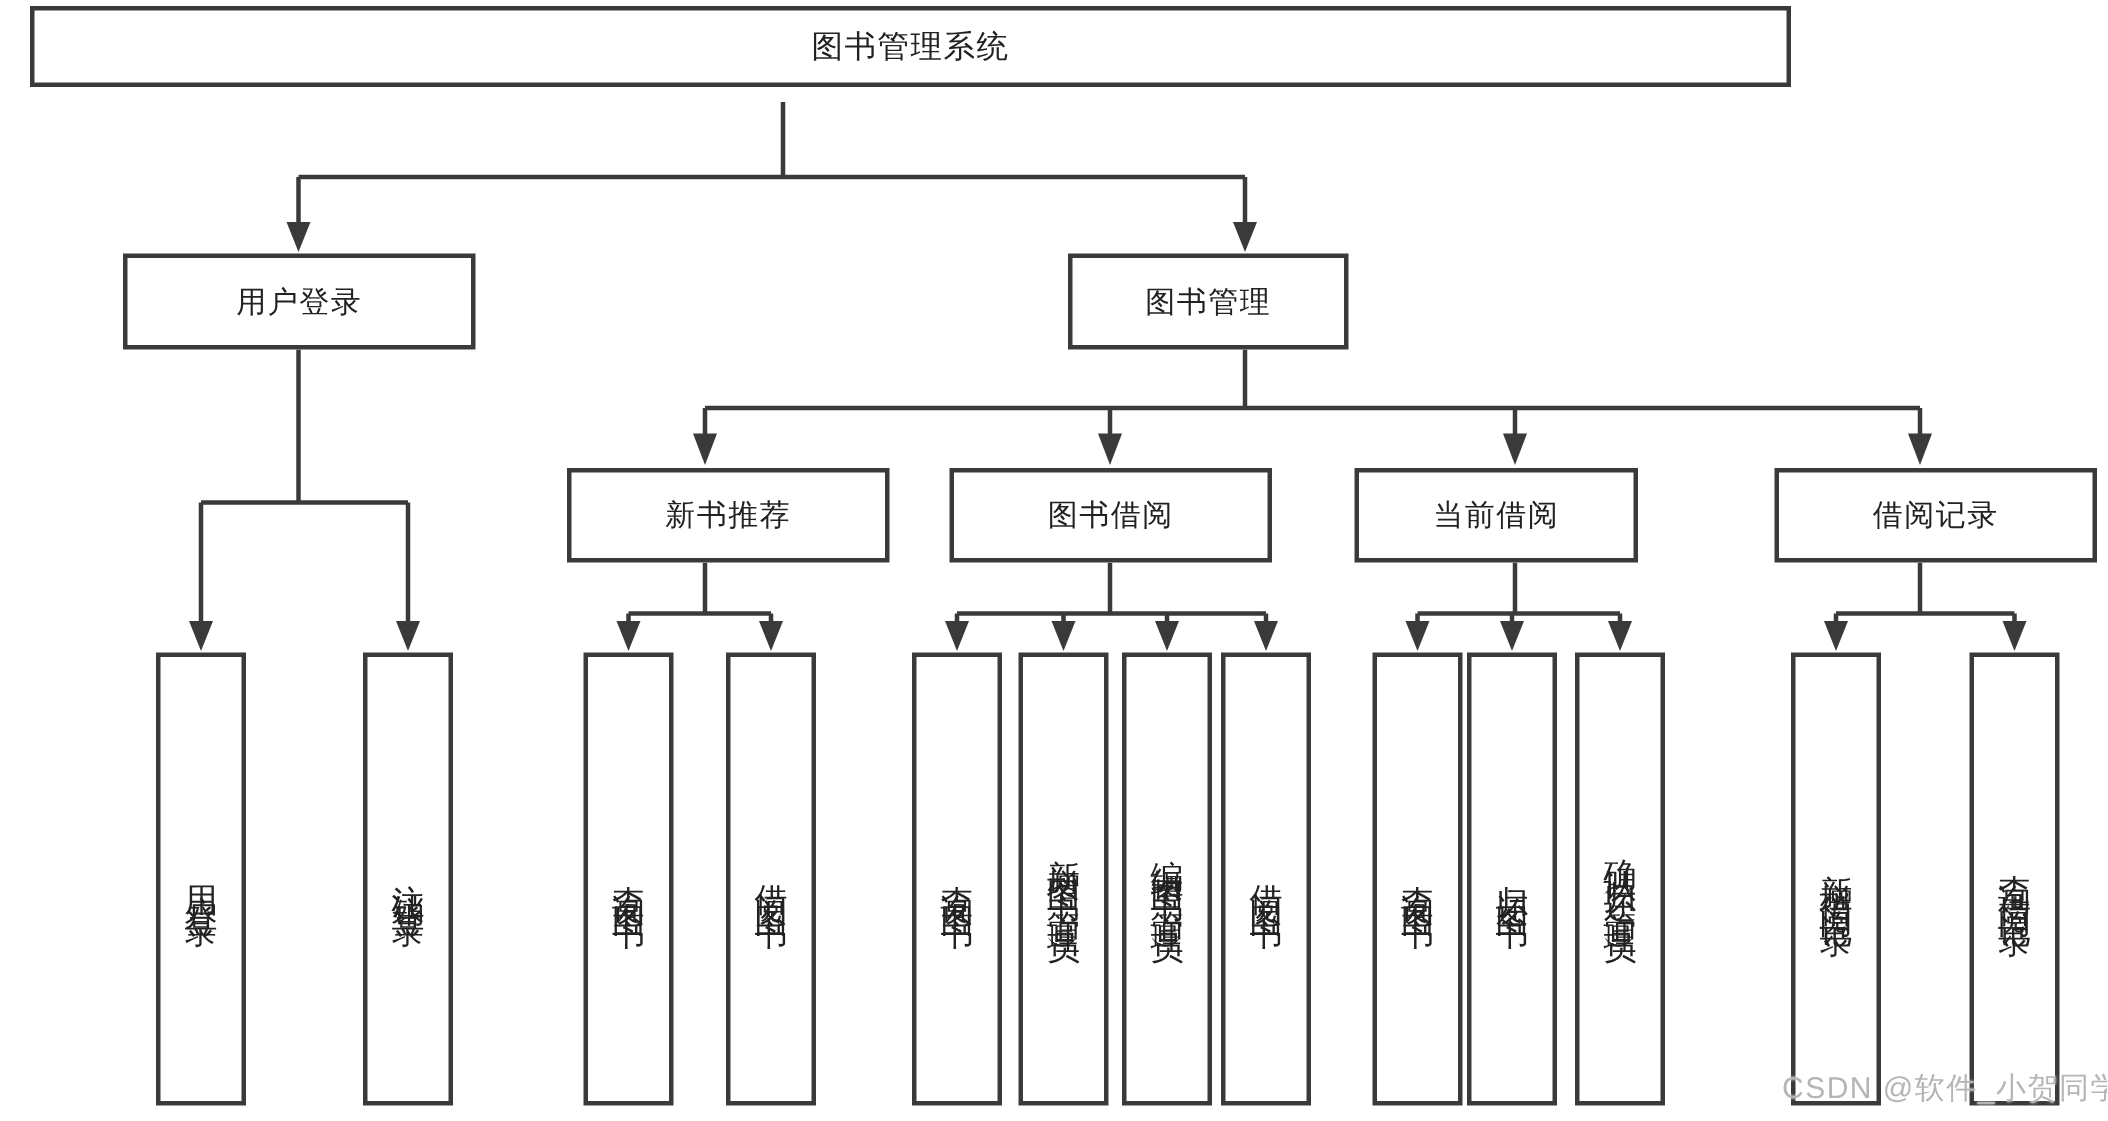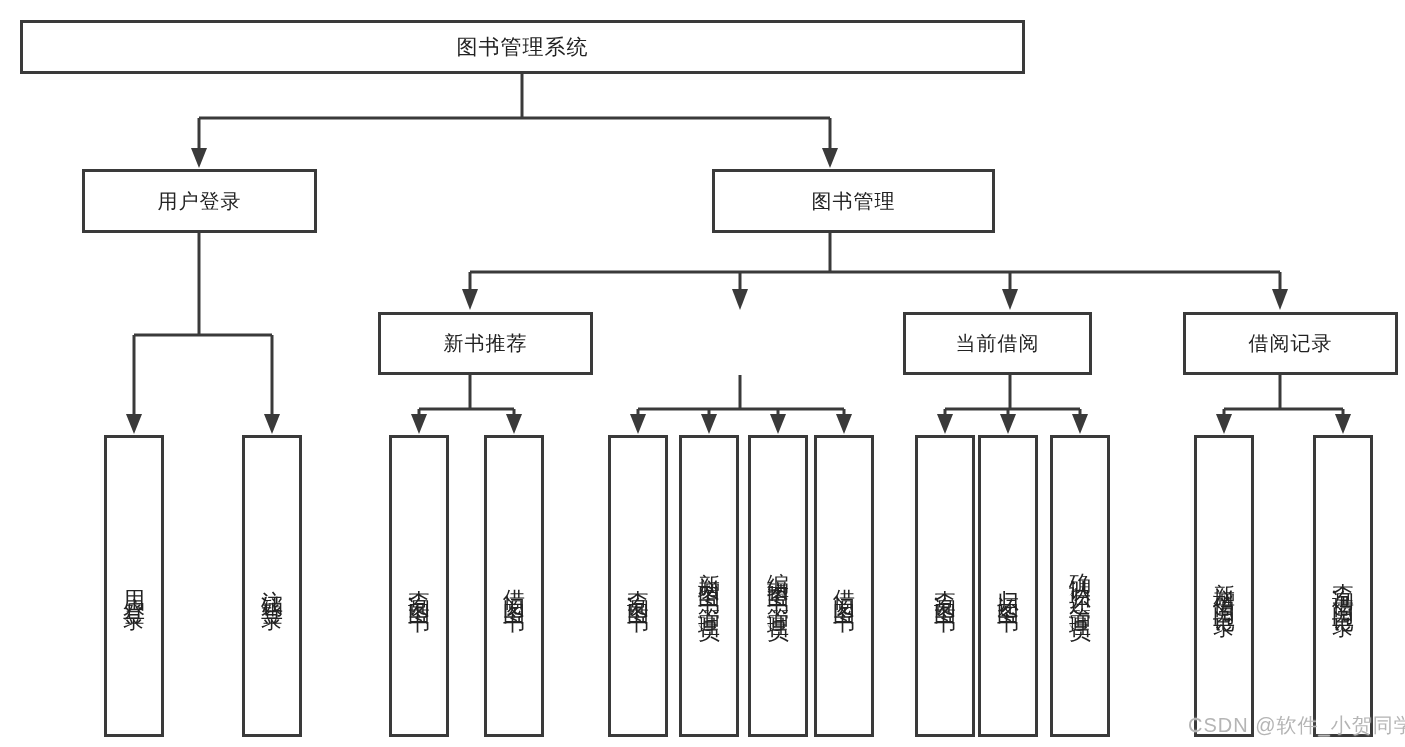--- a/index.html
+++ b/index.html
@@ -121,34 +121,37 @@
     <polygon points="1072,414 1088,414 1080,434" fill="#3a3a3a" stroke="none"></polygon>
 
     <path d="M1280 375 V409"></path>
     <path d="M1224 409 H1343"></path>
     <path d="M1224 409 V416"></path>
     <polygon points="1216,414 1232,414 1224,434" fill="#3a3a3a" stroke="none"></polygon>
     <path d="M1343 409 V416"></path>
     <polygon points="1335,414 1351,414 1343,434" fill="#3a3a3a" stroke="none"></polygon>
   </svg>
 
-  <div class="box" style="left:20px;top:20px;width:1005px;height:54px">
+  <div class="box" style="left:20px;top:4px;width:1174px;height:54px">
     <span class="hlabel root-label">图书管理系统</span>
   </div>
 
   <div class="box" style="left:82px;top:169px;width:235px;height:64px">
     <span class="hlabel">用户登录</span>
   </div>
-  <div class="box" style="left:712px;top:169px;width:283px;height:64px">
+  <div class="box" style="left:712px;top:169px;width:187px;height:64px">
     <span class="hlabel">图书管理</span>
   </div>
 
   <div class="box" style="left:378px;top:312px;width:215px;height:63px">
     <span class="hlabel">新书推荐</span>
   </div>
+  <div class="box" style="left:633px;top:312px;width:215px;height:63px">
+    <span class="hlabel">图书借阅</span>
+  </div>
   <div class="box" style="left:903px;top:312px;width:189px;height:63px">
     <span class="hlabel">当前借阅</span>
   </div>
   <div class="box" style="left:1183px;top:312px;width:215px;height:63px">
     <span class="hlabel">借阅记录</span>
   </div>
 
   <div class="box" style="left:104px;top:435px;width:60px;height:302px">
     <span class="vtext">用户登录</span>
   </div>

